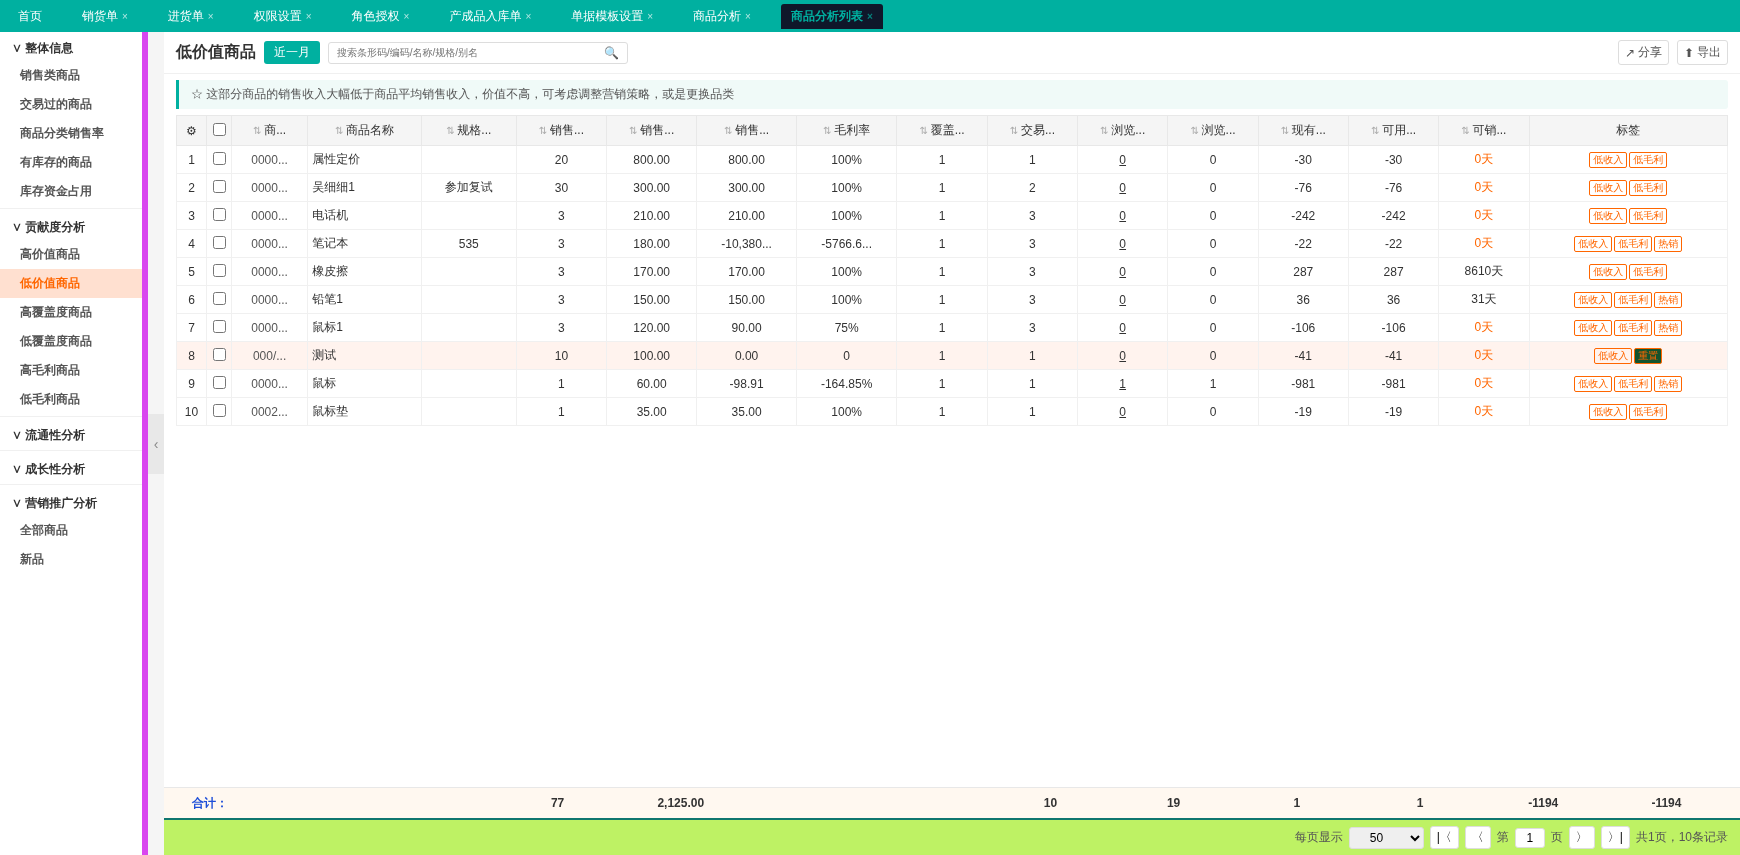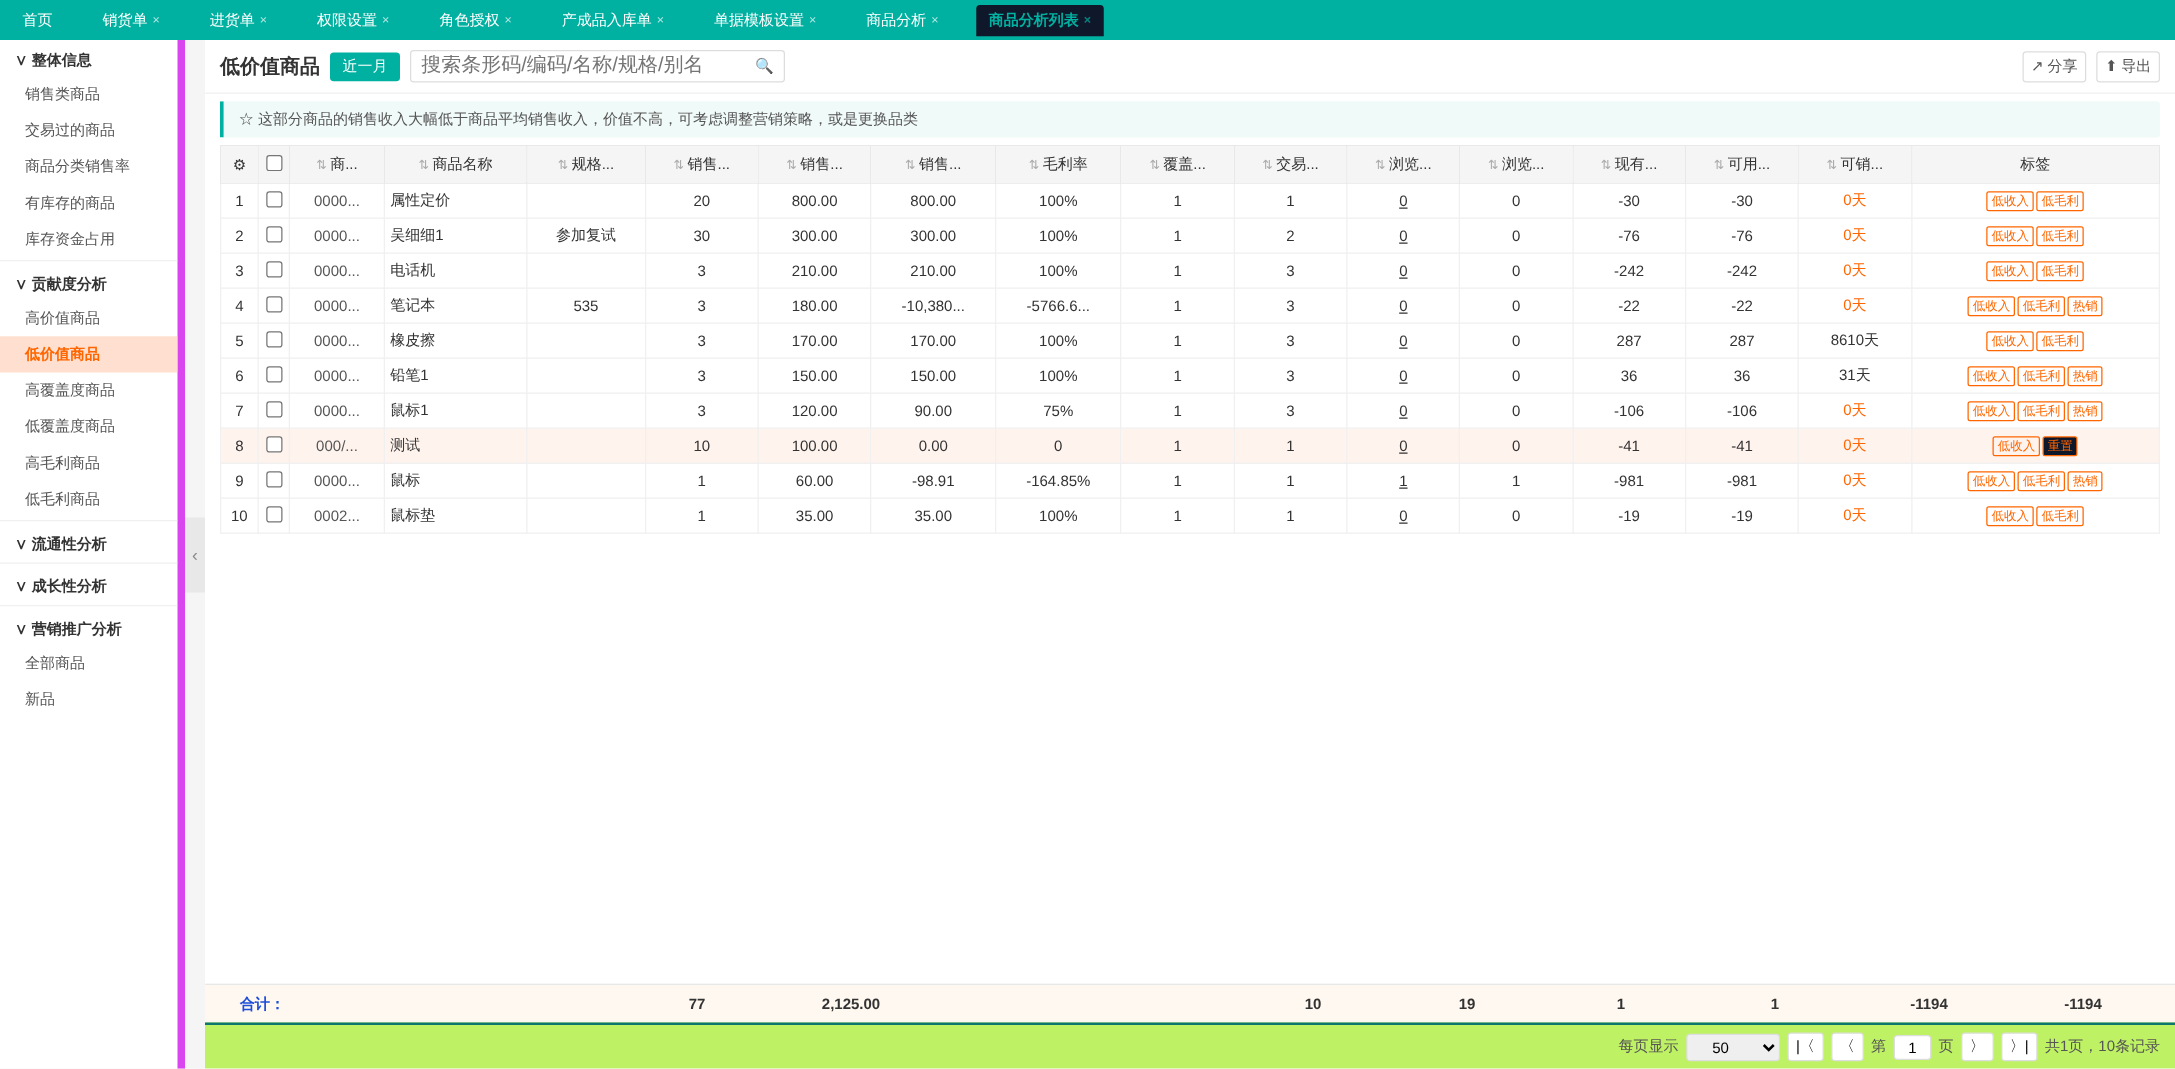--- a/index.html
+++ b/index.html
@@ -45,20 +45,21 @@
       padding: 8px 12px 4px;
       font-weight: bold;
       font-size: 12px;
       display: flex; align-items: center; gap: 4px;
     }
     .sidebar-item {
       padding: 6px 12px 6px 20px;
       color: #555;
       cursor: pointer;
       border-radius: 0;
+      font-weight: bold;
     }
     .sidebar-item.active { background: #ffe0d0; color: #ff6600; font-weight: bold; }
     .sidebar-divider { height: 1px; background: #f0f0f0; margin: 2px 0; }
 
     
     .content-area {
       flex: 1;
       display: flex;
       flex-direction: column;
       overflow: hidden;
@@ -94,21 +95,21 @@
       border: 1px solid #ddd;
       border-radius: 3px;
       padding: 3px 8px;
       gap: 4px;
       flex: 1;
       max-width: 300px;
     }
     .search-box input {
       border: none;
       outline: none;
-      font-size: 16px;
+      font-size: 10px;
       color: #999;
       width: 100%;
     }
     .header-actions {
       margin-left: auto;
       display: flex;
       gap: 8px;
     }
     .action-btn {
       display: flex; align-items: center; gap: 3px;
@@ -170,21 +171,21 @@
       display: inline-block;
       border: 1px solid;
       border-radius: 2px;
       padding: 0 3px;
       font-size: 10px;
       margin: 0 1px;
     }
     .tag-low-income { color: #ff6600; border-color: #ff6600; }
     .tag-low-profit { color: #ff6600; border-color: #ff6600; }
     .tag-hot { color: #ff6600; border-color: #ff6600; }
-    .tag-recommend { color: #ff6600; border-color: #ff6600; background: #0f172a; }
+    .tag-recommend { color: #ff6600; border-color: #ff6600; background: #14532d; }
     .link-underline { text-decoration: underline; color: #333; cursor: pointer; }
     .zero-days { color: #ff6600; }
     .footer-label {
       font-weight: bold;
       width: 80px;
       text-align: center;
       padding-right: 12px;
       color: #1d4ed8;
     }
 

